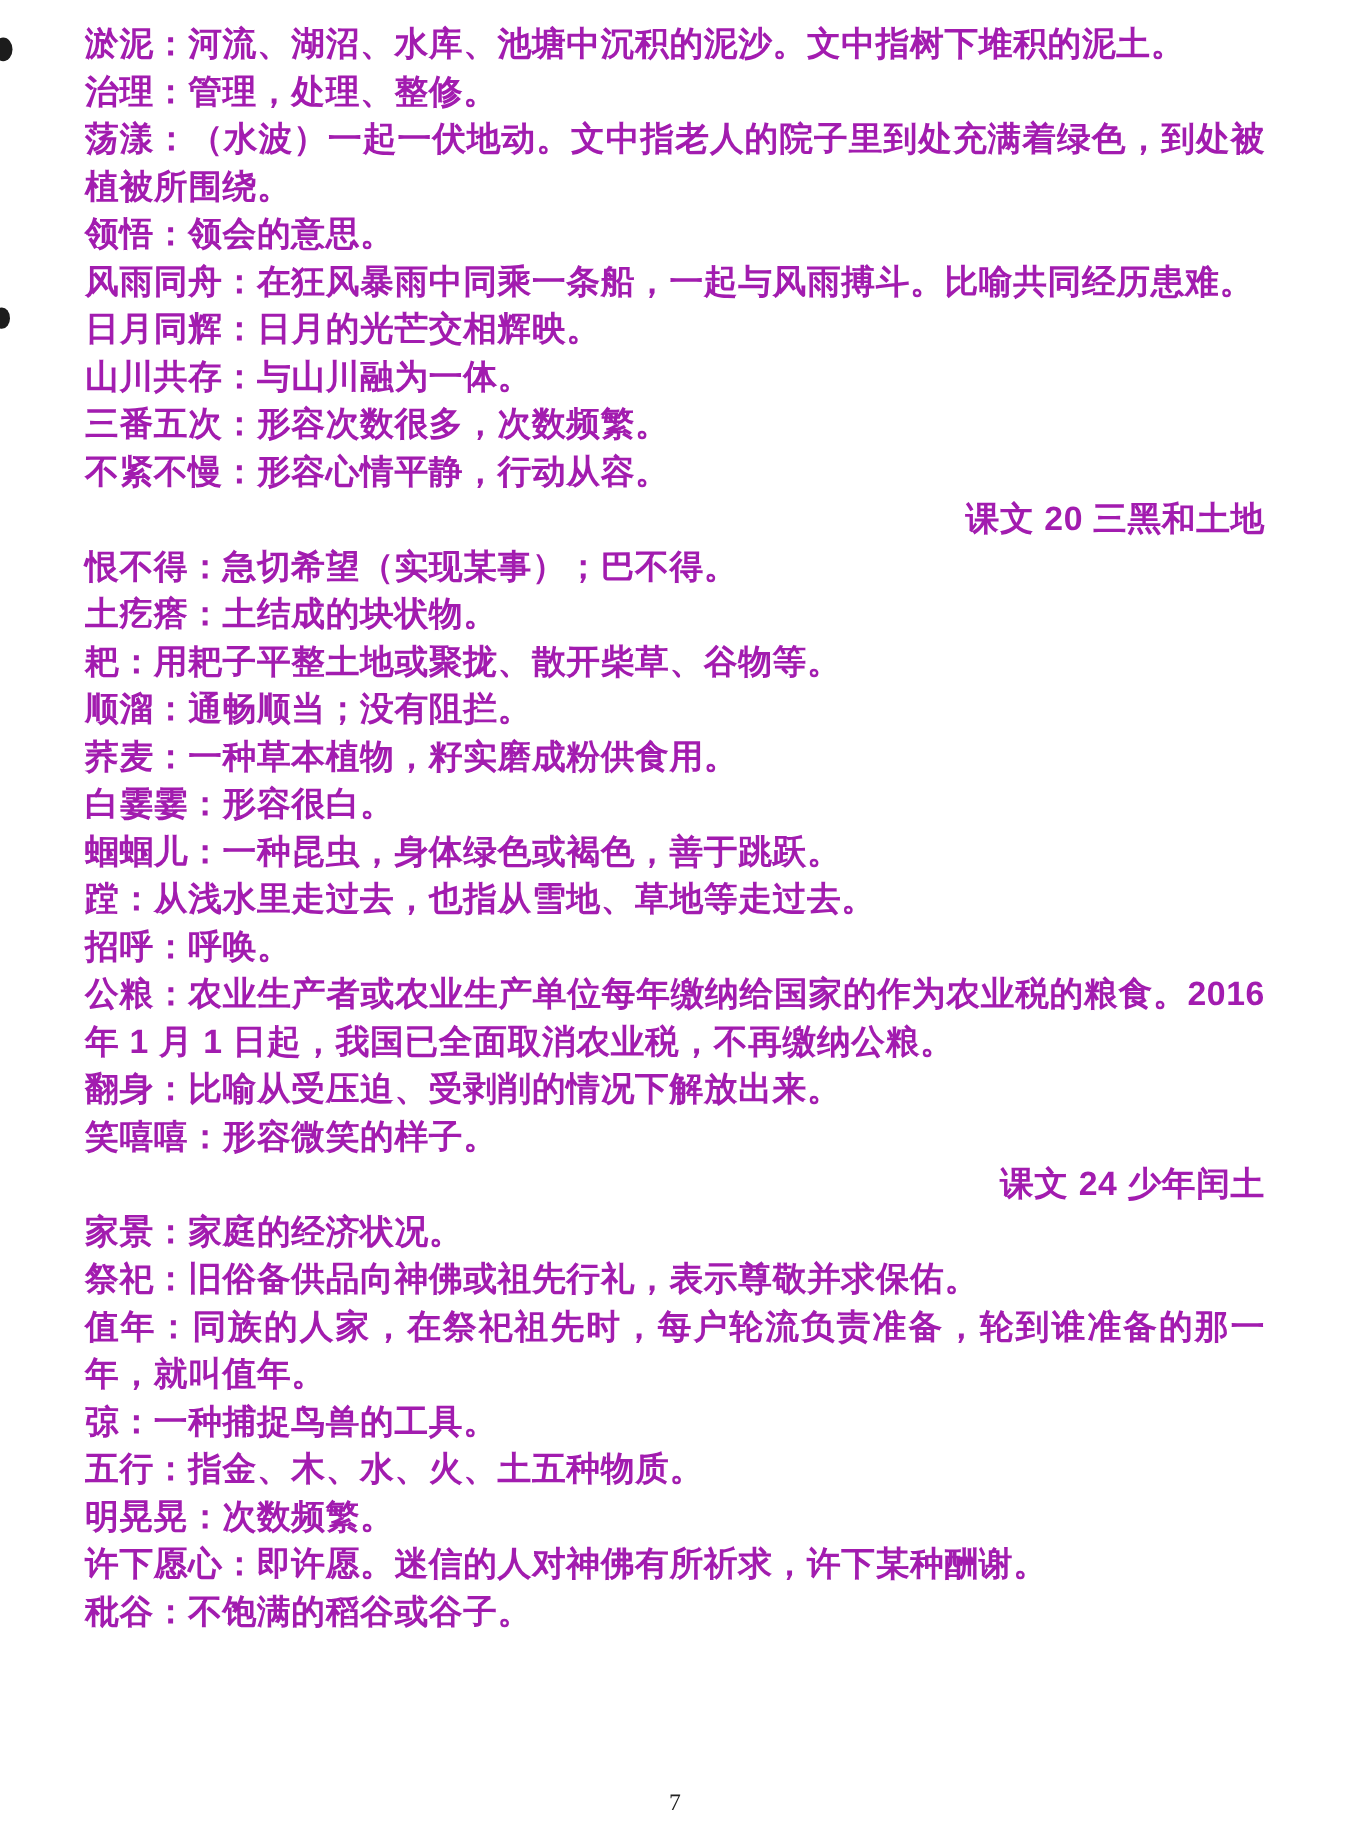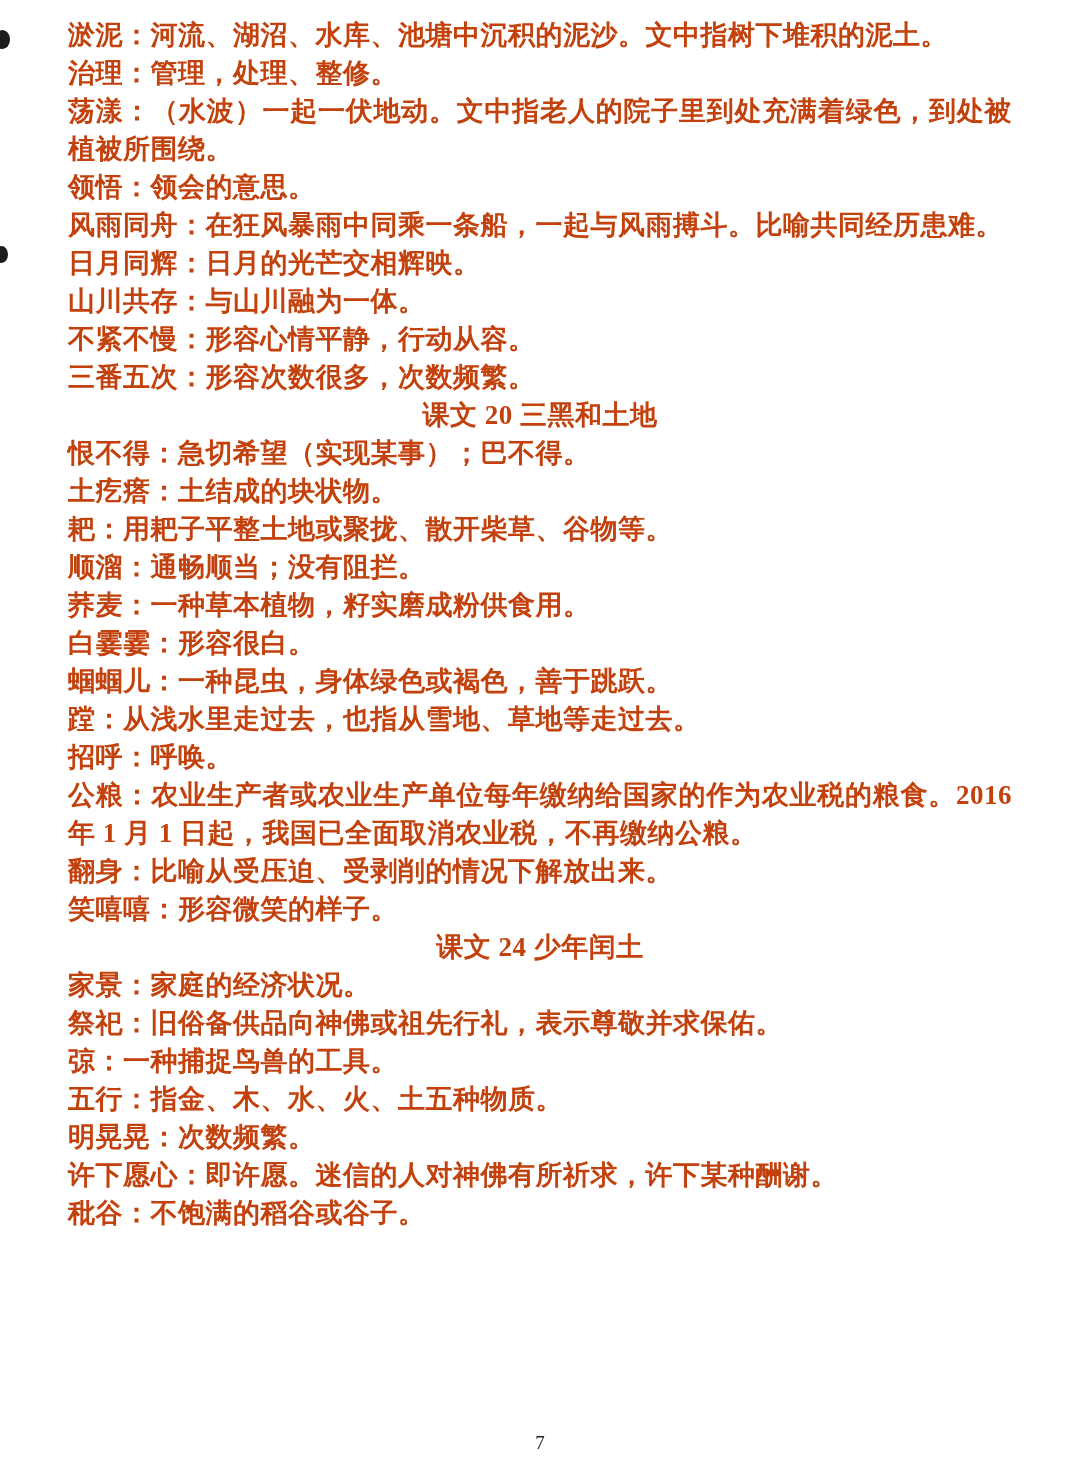--- a/index.html
+++ b/index.html
@@ -9,35 +9,35 @@
     background: #ffffff;
     position: relative;
     overflow: hidden;
   }
   .doc {
     position: absolute;
     left: 0; top: 0;
     width: 1080px;
     padding: 16px 68px 0 68px;
     box-sizing: border-box;
-    color: #c2410c;
-    font-family: Liberation Serif, serif;
+    color: #a21caf;
+    font-family: Liberation Sans, sans-serif;
     font-weight: 700;
     font-size: 27px;
     line-height: 38px;
     letter-spacing: 0.5px;
   }
   p.entry {
     margin: 0;
     text-align: justify;
     text-justify: inter-ideograph;
   }
   p.heading {
     margin: 0;
-    text-align: center;
+    text-align: right;
   }
   .page-number {
     position: absolute;
     left: 0;
     top: 1432px;
     width: 100%;
     text-align: center;
     font-family: "Liberation Serif", "DejaVu Serif", serif;
     font-size: 19px;
     color: #222222;
@@ -54,38 +54,39 @@
 <body>
 
 <div class="doc">
   <p class="entry">淤泥：河流、湖沼、水库、池塘中沉积的泥沙。文中指树下堆积的泥土。</p>
   <p class="entry">治理：管理，处理、整修。</p>
   <p class="entry">荡漾：（水波）一起一伏地动。文中指老人的院子里到处充满着绿色，到处被植被所围绕。</p>
   <p class="entry">领悟：领会的意思。</p>
   <p class="entry">风雨同舟：在狂风暴雨中同乘一条船，一起与风雨搏斗。比喻共同经历患难。</p>
   <p class="entry">日月同辉：日月的光芒交相辉映。</p>
   <p class="entry">山川共存：与山川融为一体。</p>
+  <p class="entry">三番五次：形容次数很多，次数频繁。</p>
   <p class="entry">不紧不慢：形容心情平静，行动从容。</p>
-  <p class="entry">三番五次：形容次数很多，次数频繁。</p>
   <p class="heading">课文 20 三黑和土地</p>
   <p class="entry">恨不得：急切希望（实现某事）；巴不得。</p>
   <p class="entry">土疙瘩：土结成的块状物。</p>
   <p class="entry">耙：用耙子平整土地或聚拢、散开柴草、谷物等。</p>
   <p class="entry">顺溜：通畅顺当；没有阻拦。</p>
   <p class="entry">荞麦：一种草本植物，籽实磨成粉供食用。</p>
   <p class="entry">白霎霎：形容很白。</p>
   <p class="entry">蝈蝈儿：一种昆虫，身体绿色或褐色，善于跳跃。</p>
   <p class="entry">蹚：从浅水里走过去，也指从雪地、草地等走过去。</p>
   <p class="entry">招呼：呼唤。</p>
   <p class="entry">公粮：农业生产者或农业生产单位每年缴纳给国家的作为农业税的粮食。2016 年 1 月 1 日起，我国已全面取消农业税，不再缴纳公粮。</p>
   <p class="entry">翻身：比喻从受压迫、受剥削的情况下解放出来。</p>
   <p class="entry">笑嘻嘻：形容微笑的样子。</p>
   <p class="heading">课文 24 少年闰土</p>
   <p class="entry">家景：家庭的经济状况。</p>
   <p class="entry">祭祀：旧俗备供品向神佛或祖先行礼，表示尊敬并求保佑。</p>
+  <p class="entry">值年：同族的人家，在祭祀祖先时，每户轮流负责准备，轮到谁准备的那一年，就叫值年。</p>
   <p class="entry">弶：一种捕捉鸟兽的工具。</p>
   <p class="entry">五行：指金、木、水、火、土五种物质。</p>
   <p class="entry">明晃晃：次数频繁。</p>
   <p class="entry">许下愿心：即许愿。迷信的人对神佛有所祈求，许下某种酬谢。</p>
   <p class="entry">秕谷：不饱满的稻谷或谷子。</p>
 </div>
 
 <div class="artifact" id="artifact-1"></div>
 <div class="artifact" id="artifact-2"></div>
 

